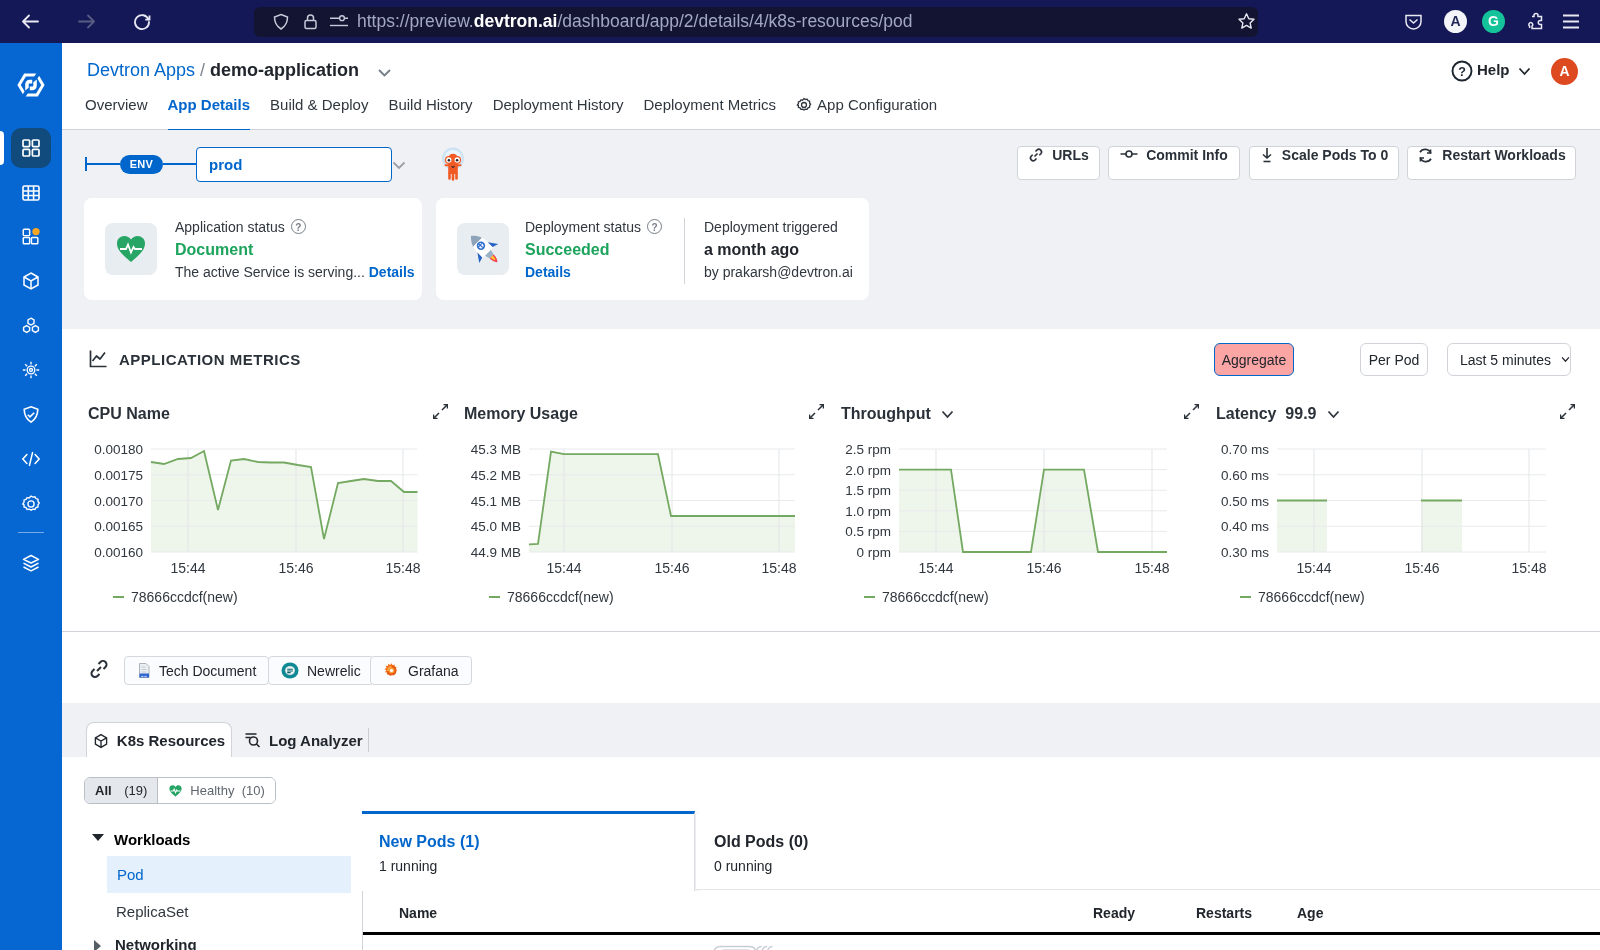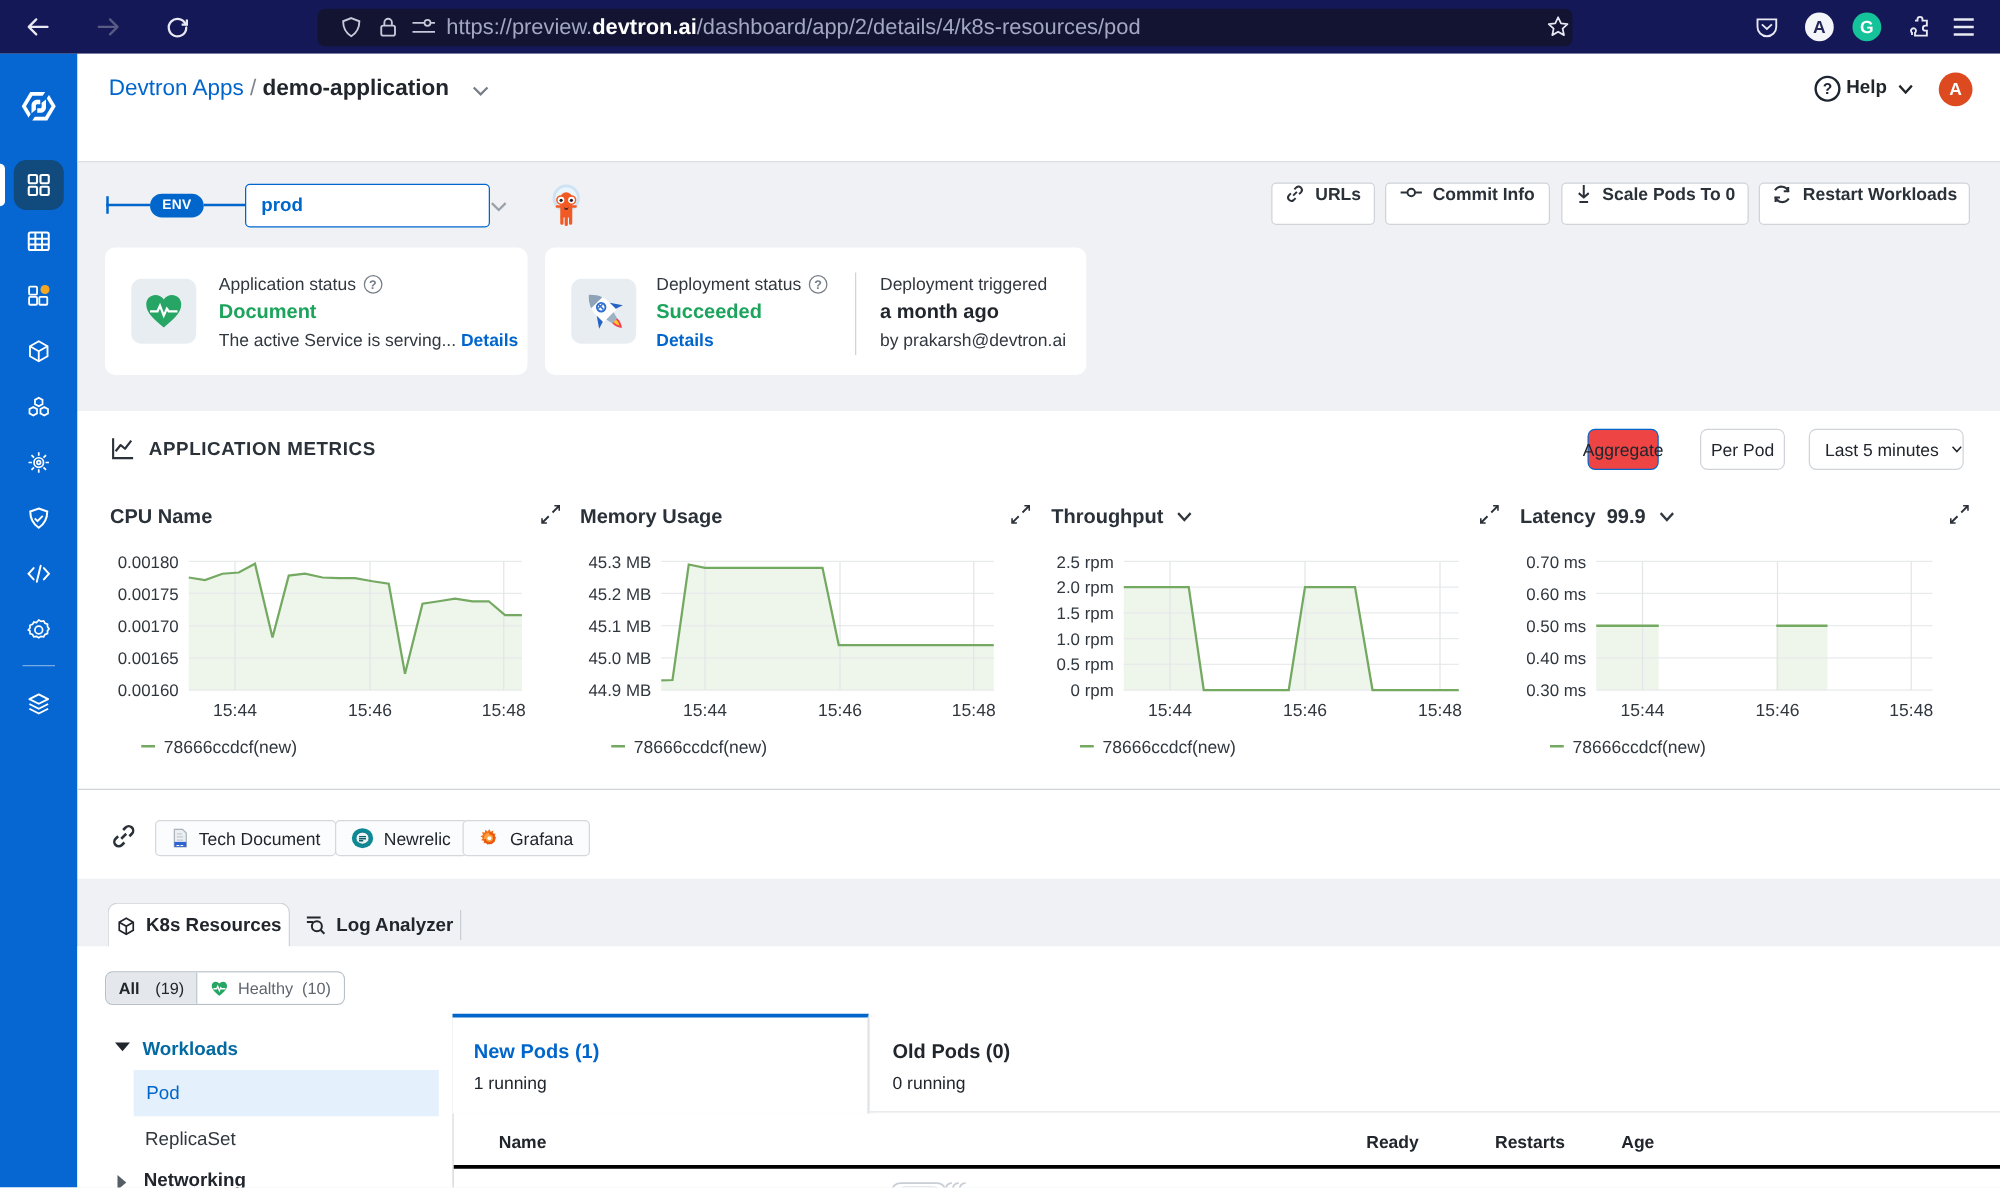--- a/index.html
+++ b/index.html
@@ -186,20 +186,34 @@
           <path d="M2.5 10.2L10 14l7.5-3.8M2.5 14L10 17.8 17.5 14"></path>
         </g>
       </svg>
 </div>
 
 <div class="hdr">
   <div class="crumb">Devtron Apps <span class="sep">/</span> <span class="app">demo-application</span></div>
   <svg class="abs" style="left:315px;top:25px" width="15" height="10" viewBox="0 0 15 10">
         <path d="M2 2l5.5 5.5L13 2" fill="none" stroke="#767e87" stroke-width="1.8"></path>
       </svg>
+  <div class="tabs">
+    <div class="tab">Overview</div>
+    <div class="tab on">App Details</div>
+    <div class="tab">Build &amp; Deploy</div>
+    <div class="tab">Build History</div>
+    <div class="tab">Deployment History</div>
+    <div class="tab">Deployment Metrics</div>
+    <div class="tab"><svg style="display:inline-block;vertical-align:-3px;margin-right:5px" width="16" height="16" viewBox="0 0 22 22">
+            <g fill="none" stroke="#30373e" stroke-width="1.8">
+              <path d="M11 2.2l2 1.2 2.3-.4 1.2 2 2.2.8v2.4l1.4 1.8-1.4 1.8v2.4l-2.2.8-1.2 2-2.3-.4-2 1.2-2-1.2-2.3.4-1.2-2-2.2-.8v-2.4L1.9 11l1.4-1.8V6.8l2.2-.8 1.2-2 2.3.4z"></path>
+              <circle cx="11" cy="11" r="3.4"></circle>
+            </g>
+          </svg>App Configuration</div>
+  </div>
   <svg class="abs" style="left:1389px;top:17px" width="22" height="22" viewBox="0 0 22 22">
         <circle cx="11" cy="11" r="9.5" fill="none" stroke="#1d2530" stroke-width="1.9"></circle>
         <text x="11" y="15.5" font-size="12.5" font-weight="bold" fill="#1d2530" text-anchor="middle" font-family="Liberation Sans">?</text>
       </svg>
   <div class="help" style="left:1415px">Help</div>
   <svg class="abs" style="left:1456px;top:24px" width="13" height="9" viewBox="0 0 13 9">
         <path d="M1.5 1.5L6.5 7l5-5.5" fill="none" stroke="#21262d" stroke-width="1.8"></path>
       </svg>
   <div class="avatar">A</div>
 </div>
@@ -289,21 +303,21 @@
 </div>
 
 <div class="metrics">
   <svg class="abs" style="left:26px;top:19px" width="21" height="21" viewBox="0 0 21 21">
         <g fill="none" stroke="#2a3139" stroke-width="1.7">
           <path d="M2.5 2.5v16h16"></path>
           <path d="M4.5 13l4-5 3.5 3 5-6.5" stroke-linejoin="round"></path>
         </g>
       </svg>
   <div class="mtitle">APPLICATION METRICS</div>
-  <div class="ctl" style="left:1208px;width:57px;background:#ef4444;border:1.5px solid #0066cc">Aggregate</div>
+  <div class="ctl" style="left:1152px;width:80px;background:#fca5a5;border:1.5px solid #0066cc">Aggregate</div>
   <div class="ctl" style="left:1298px;width:68px;background:#fff;border:1px solid #d0d4d9">Per Pod</div>
   <div class="ctl" style="left:1385px;width:124px;background:#fff;border:1px solid #d0d4d9;justify-content:flex-start;padding-left:12px">Last 5 minutes<svg style="margin-left:10px" width="13" height="9" viewBox="0 0 13 9">
           <path d="M1.5 1.5L6.5 7l5-5.5" fill="none" stroke="#21262d" stroke-width="1.8"></path>
         </svg></div>
 
   <div class="chartT" style="left:26px">CPU Name</div>
 <div class="chartT" style="left:402px">Memory Usage</div>
 <div class="chartT" style="left:779px">Throughput<svg style="display:inline-block;margin-left:10px" width="13" height="9" viewBox="0 0 13 9">
           <path d="M1.5 1.5L6.5 7l5-5.5" fill="none" stroke="#30373e" stroke-width="1.8"></path>
         </svg></div>
@@ -469,21 +483,21 @@
   <div class="abs" style="left:306px;top:25px;width:1px;height:24px;background:#c9ced4"></div>
   <div class="bwhite"></div>
   <div class="pillgrp">
     <div class="pill1"><b>All</b>&nbsp;(19)</div>
     <div class="pill2"><svg width="15" height="14" viewBox="0 0 34 32">
             <path d="M17 29C10 23 3 17.5 3 10.5 3 5.8 6.6 3 10.4 3 13 3 15.5 4.3 17 6.6 18.5 4.3 21 3 23.6 3 27.4 3 31 5.8 31 10.5 31 17.5 24 23 17 29z" fill="#26a564"></path>
             <path d="M6 16h6l2-4.5 3 8 2.5-5.5 1.5 2h7" fill="none" stroke="#fff" stroke-width="2.4"></path>
           </svg>Healthy&nbsp;&nbsp;(10)</div>
   </div>
   <div class="abs" style="left:30px;top:131px;width:0;height:0;border-left:6px solid transparent;border-right:6px solid transparent;border-top:7px solid #21262d"></div>
-  <div class="abs" style="left:52px;top:128px;font-size:15px;font-weight:700;color:#0369a1">Workloads</div>
+  <div class="abs" style="left:52px;top:128px;font-size:15px;font-weight:700;color:#000000">Workloads</div>
   <div class="podrow">Pod</div>
   <div class="abs" style="left:54px;top:200px;font-size:15px;color:#30373e">ReplicaSet</div>
   <div class="abs" style="left:32px;top:237px;width:0;height:0;border-top:6px solid transparent;border-bottom:6px solid transparent;border-left:7px solid #555d65"></div>
   <div class="abs" style="left:53px;top:233px;font-size:15px;font-weight:700;color:#21262d">Networking</div>
   <div class="vline"></div>
   <div class="npods">
     <div class="abs" style="left:17px;top:19px;font-size:16px;font-weight:700;color:#0066cc">New Pods (1)</div>
     <div class="abs" style="left:17px;top:44px;font-size:14px;color:#21262d">1 running</div>
   </div>
   <div class="opods">

